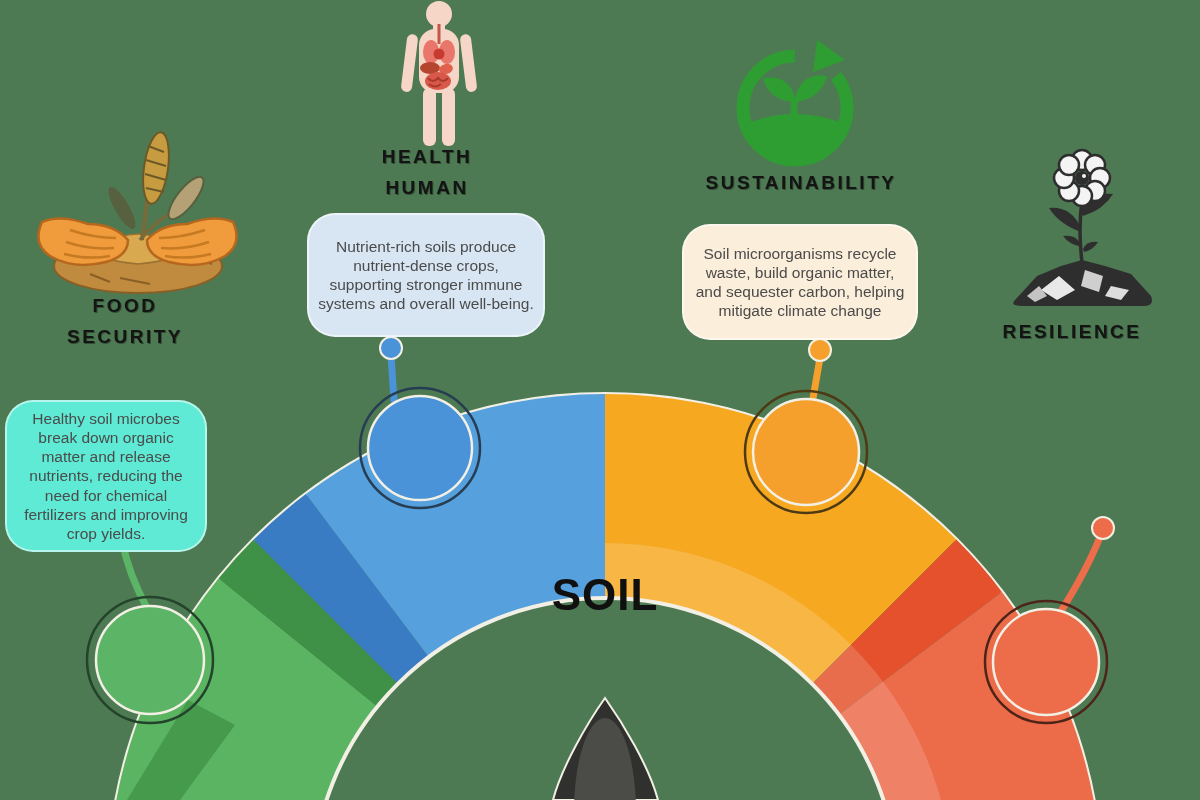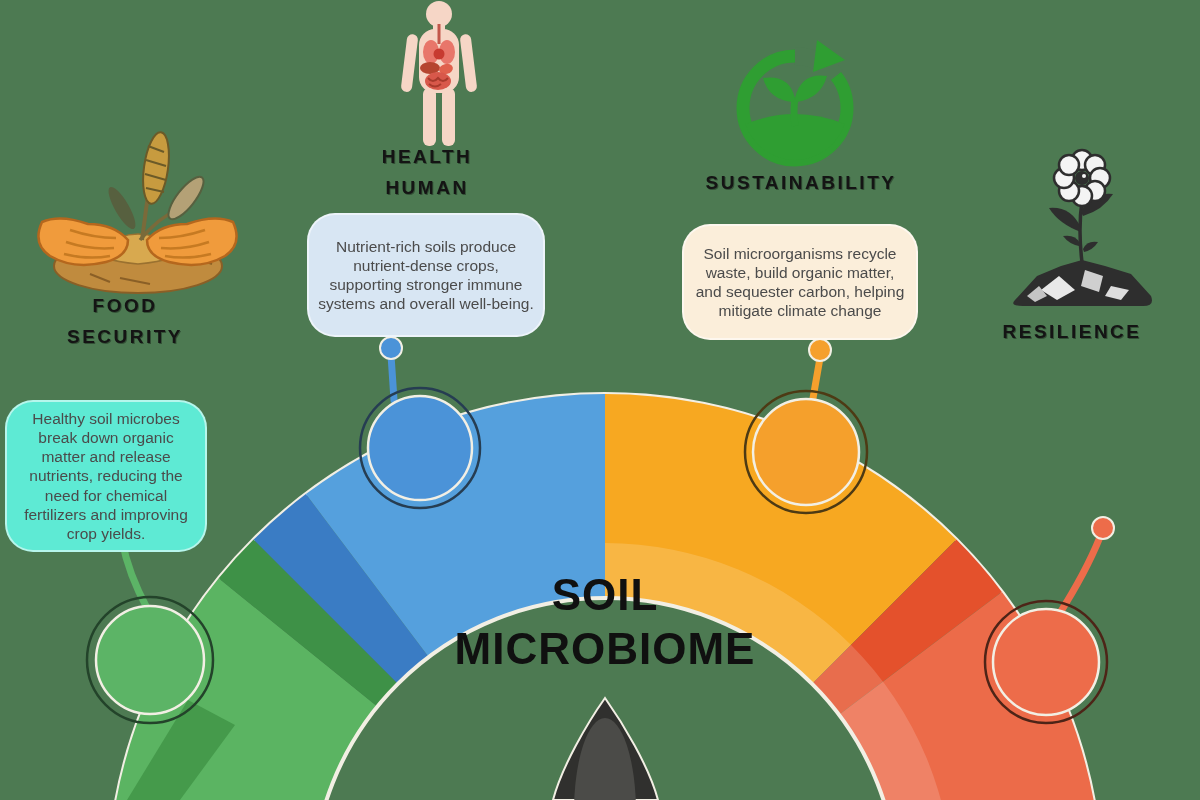--- a/index.html
+++ b/index.html
@@ -89,21 +89,20 @@
     <circle cx="806" cy="452" r="53" stroke="#f2efe4" stroke-width="2.5" fill="#f5a02c"></circle>
 
     <path d="M1100,537 C 1090,562 1072,594 1058,616" fill="none" stroke-width="7" stroke-linecap="round" stroke="#ed6c4a"></path>
     <circle cx="1103" cy="528" r="11" stroke="#f2efe4" stroke-width="2" fill="#ed6c4a"></circle>
     <circle cx="1046" cy="662" r="61" fill="none" stroke-width="2.5" stroke="#4d2417"></circle>
     <circle cx="1046" cy="662" r="53" stroke="#f2efe4" stroke-width="2.5" fill="#ed6c4a"></circle>
   </svg>
 
   <div class="center-title">
     <div class="center-line1">SOIL</div>
-    <div class="center-line2">MICROBIOME</div>
   </div>
 
   <svg class="icon-abs" style="left:30px; top:126px;" width="215" height="172" viewBox="0 0 215 172">
     <ellipse cx="108" cy="140" rx="84" ry="27" fill="#c08b3e" stroke="#8a5f26" stroke-width="2"></ellipse>
     <path d="M40,136 L70,128 M150,126 L182,138 M90,152 L120,158 M60,148 L80,156" stroke="#8a5f26" stroke-width="2" fill="none"></path>
     <path d="M70,122 Q108,94 146,122 Q152,134 108,138 Q64,134 70,122 Z" fill="#d8a94f" stroke="#9a7130" stroke-width="1.5"></path>
     <path d="M112,114 Q116,80 122,46" stroke="#7a6a3a" stroke-width="4" fill="none"></path>
     <path d="M110,114 Q128,92 150,82" stroke="#7a6a3a" stroke-width="3.5" fill="none"></path>
     <ellipse cx="126" cy="42" rx="12" ry="36" transform="rotate(8 126 42)" fill="#c79b3f" stroke="#6b5a28" stroke-width="2"></ellipse>
     <path d="M118,20 L134,26 M116,34 L136,40 M115,48 L136,54 M116,62 L134,66" stroke="#6b5a28" stroke-width="2"></path>

